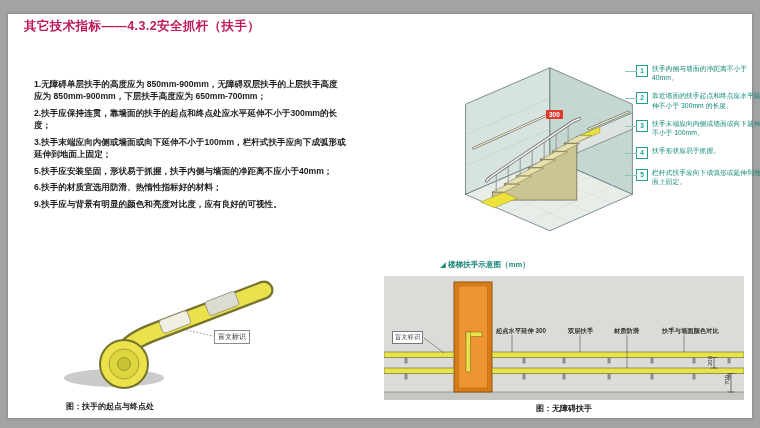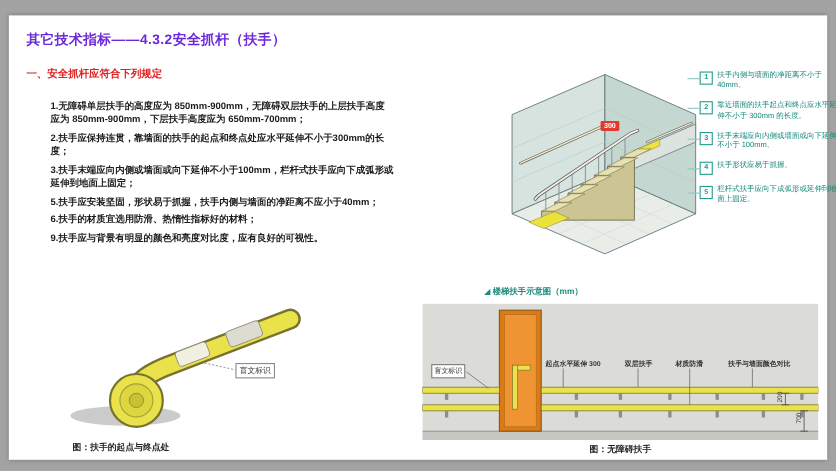--- a/index.html
+++ b/index.html
@@ -10,32 +10,32 @@
     overflow:hidden;
   }
   .canvas { position:relative; width:760px; height:428px; background:#a3a3a3; }
   .slide {
     position:absolute; left:8px; top:14px; width:744px; height:404px;
     background:#ffffff; box-shadow:0 0 4px rgba(0,0,0,.25);
   }
 
   
   .title {
-    position:absolute; left:16px; top:14px;
-    font-size:12.5px; font-weight:bold; color:#6d28d9; letter-spacing:.4px;text-align:right;
+    position:absolute; left:16px; top:4px;
+    font-size:12.5px; font-weight:bold; color:#be185d; letter-spacing:.4px;text-align:right;
   }
   .section-heading {
     position:absolute; left:16px; top:47px;
     font-size:9.5px; font-weight:bold; color:#e02020;
   }
 
   
   .req-list {
     position:absolute; left:26px; top:64px; width:312px;
-    margin:12px; padding:0; list-style:none;
+    margin:0; padding:0; list-style:none;
   }
   .req-list li {
     font-size:8.6px; color:#1c1c1c; line-height:1.42; margin-bottom:4.5px;
     font-weight:bold;
   }
 
   
   .stair-wrap { position:absolute; left:388px; top:30px; width:368px; height:228px; }
   .stair-svg { position:absolute; left:58px; top:12px; width:188px; height:200px; }
   .badge-300 {
@@ -100,21 +100,20 @@
     font-size:8px; font-weight:bold; color:#222;margin-top:44px;
   }
 </style>
 </head>
 <body>
 
 <div class="canvas">
   <div class="slide">
 
     <div class="title">其它技术指标——4.3.2安全抓杆（扶手）</div>
-    <div class="section-heading">一、安全抓杆应符合下列规定</div>
 
     <ul class="req-list">
       <li>1.无障碍单层扶手的高度应为 850mm-900mm，无障碍双层扶手的上层扶手高度应为 850mm-900mm，下层扶手高度应为 650mm-700mm；</li>
       <li>2.扶手应保持连贯，靠墙面的扶手的起点和终点处应水平延伸不小于300mm的长度；</li>
       <li>3.扶手末端应向内侧或墙面或向下延伸不小于100mm，栏杆式扶手应向下成弧形或延伸到地面上固定；</li>
       <li>5.扶手应安装坚固，形状易于抓握，扶手内侧与墙面的净距离不应小于40mm；</li>
       <li>6.扶手的材质宜选用防滑、热惰性指标好的材料；</li>
       <li>9.扶手应与背景有明显的颜色和亮度对比度，应有良好的可视性。</li>
     </ul>
 

